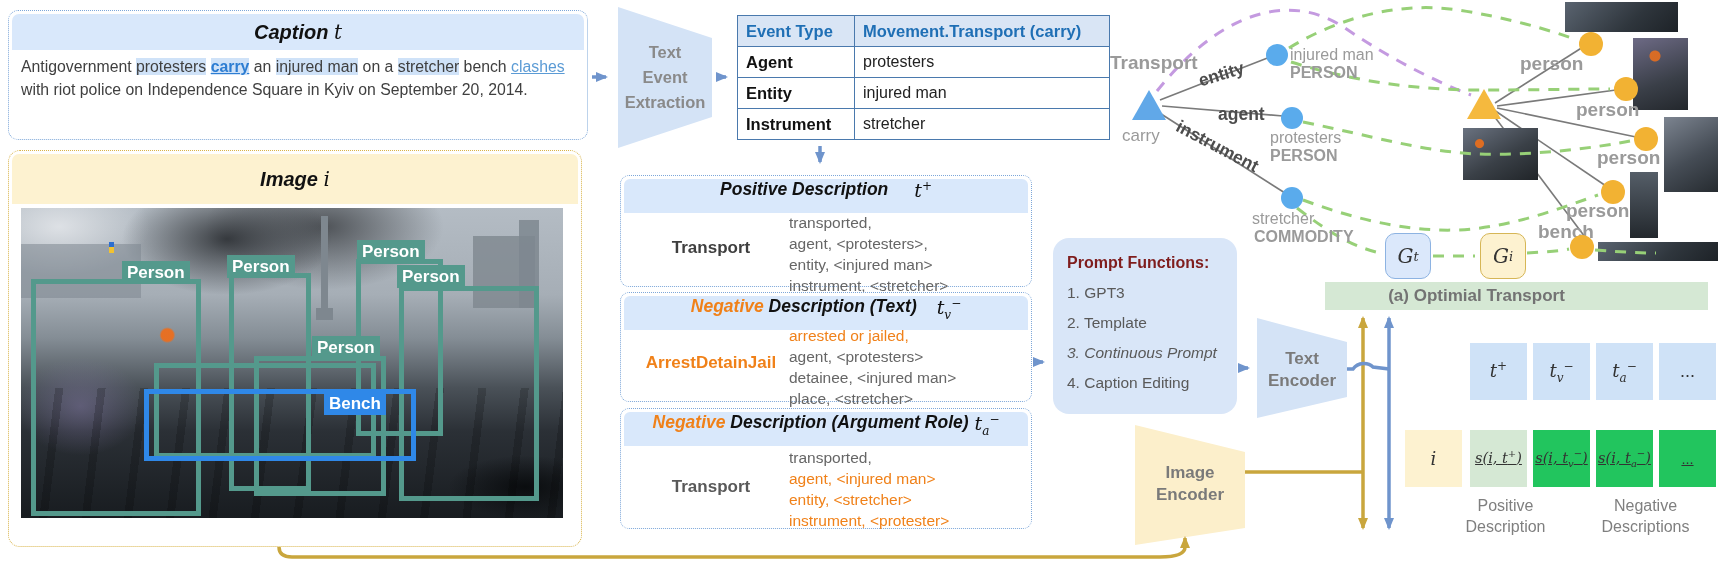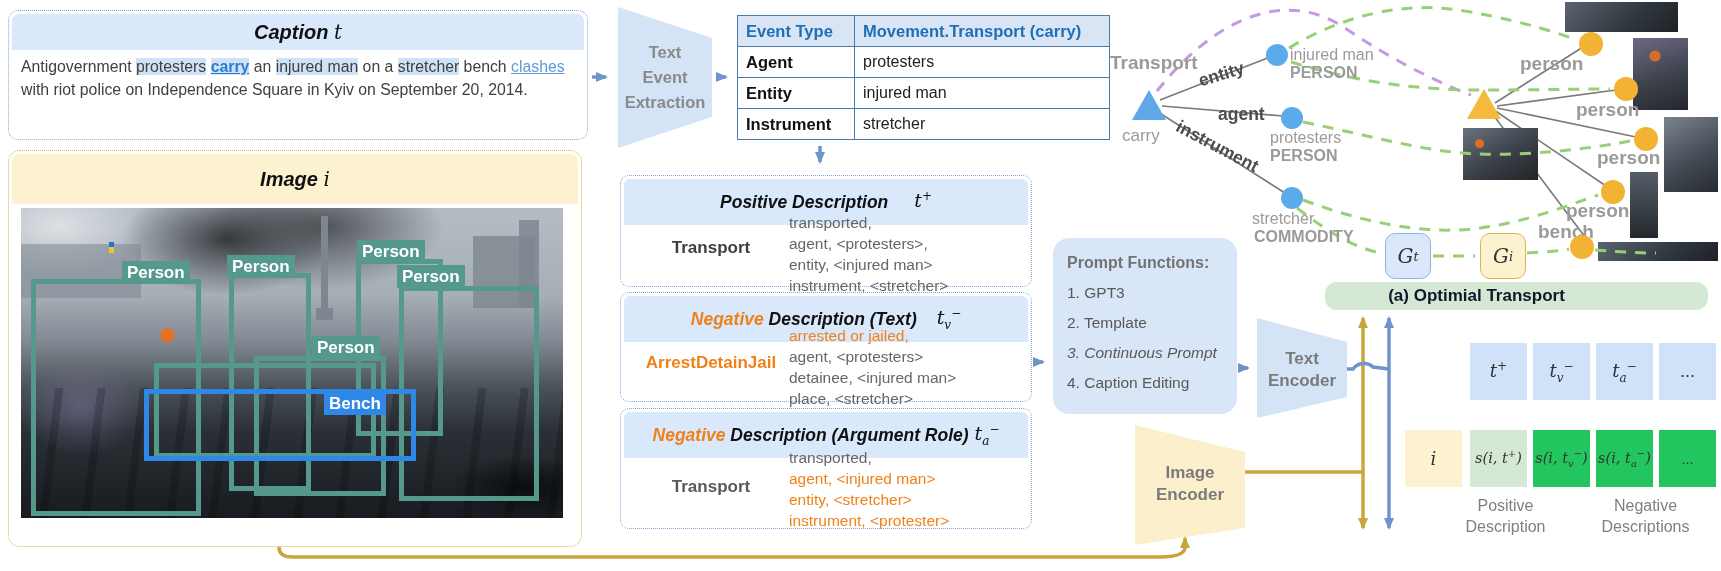--- a/index.html
+++ b/index.html
@@ -47,34 +47,34 @@
   .funnel-label span{display:block;}
 
   
   table.etable{border-collapse:collapse;background:#fff;}
   table.etable td{border:1.6px solid #4a79ad;padding:0 8px;height:30px;font-size:16px;color:#222;}
   table.etable tr.hdr td{background:#d9e5f5;color:#1f6fb5;font-weight:bold;font-size:16.5px;}
   table.etable td.key{font-weight:bold;color:#111;font-size:16.5px;}
 
   
   .desc-box{border:1.5px dotted #7da7d9;border-radius:9px;background:#fff;}
-  .desc-header{position:absolute;left:3px;right:3px;top:3px;height:46px;background:#d9e8fb;
-               border-radius:6px 6px 0 0;display:flex;align-items:center;justify-content:center;
+  .desc-header{position:absolute;left:3px;right:3px;top:3px;height:34px;background:#d9e8fb;
+               border-radius:6px 6px 0 0;display:flex;align-items:flex-start;justify-content:center;
                gap:26px;font-weight:bold;font-style:italic;font-size:17.5px;color:#111;}
   .neg{color:#f08119;}
   .desc-left{position:absolute;left:14px;width:152px;text-align:center;font-weight:bold;font-size:17px;color:#3f3f3f;}
   .desc-left.orange{color:#f08119;}
   .desc-left.gray{color:#595959;}
   .desc-lines{position:absolute;left:168px;font-size:15.5px;line-height:21px;color:#666;}
   .desc-lines .ln{display:block;white-space:nowrap;}
   .desc-lines .ln.orange{color:#f08119;}
 
   
   .prompt-box{background:#d9e6f8;border-radius:16px;color:#595959;}
-  .prompt-box .pf-title{position:absolute;left:14px;top:16px;font-weight:bold;font-size:16px;color:#737373;}
+  .prompt-box .pf-title{position:absolute;left:14px;top:16px;font-weight:bold;font-size:16px;color:#7f1d1d;}
   .prompt-box .pf-item{position:absolute;left:14px;font-size:15.5px;white-space:nowrap;}
 
   
   .glabel{color:#9a9a9a;white-space:nowrap;}
   .gname{font-size:16px;}
   .gtype{font-size:16px;font-weight:bold;}
   .edge-label{position:absolute;font-weight:bold;font-size:17.5px;color:#4d4d4d;white-space:nowrap;z-index:12;}
   .bnode{position:absolute;width:22px;height:22px;border-radius:50%;background:#5aabec;z-index:20;}
   .ynode{position:absolute;width:24px;height:24px;border-radius:50%;background:#f2b233;z-index:20;}
   .plabel{position:absolute;color:#9a9a9a;font-weight:600;font-size:19px;white-space:nowrap;z-index:16;}
@@ -84,31 +84,31 @@
   .thumb.v3{background:linear-gradient(150deg,#7c8490,#454c55 55%,#262b30);}
   .thumb.v4{background:linear-gradient(180deg,#555e68,#23282d);}
   .gbox{position:absolute;width:44px;height:44px;border-radius:10px;display:flex;align-items:center;
         justify-content:center;font-size:20px;color:#333;z-index:20;}
   .gbox.t{background:#dbe8fb;border:1.5px solid #8db3e2;}
   .gbox.i{background:#fdf2d0;border:1.5px solid #d6b656;}
   .gbox sub{font-size:13px;font-family:"DejaVu Serif",serif;font-style:italic;}
 
   
   .band{position:absolute;background:#d5e8d4;display:flex;align-items:center;justify-content:center;
-        font-weight:bold;font-size:17px;color:#0f172a;z-index:8;border-radius:12px;}
+        font-weight:bold;font-size:17px;color:#737373;z-index:8;}
 
   
   .ebox{position:absolute;width:57px;height:57px;display:flex;align-items:center;justify-content:center;
         font-size:18px;color:#333;z-index:10;}
   .ebox .mvar{font-size:18px;}
   .ebox.blue{background:#cfe2f7;}
   .ebox.yellow{background:#fdf2d0;}
   .ebox.green{background:#d5e8d4;}
   .ebox.gray{background:#22c55e;}
-  .ebox.sim{font-size:14.5px;}
+  .ebox.sim{font-size:14.5px;text-decoration:underline;}
   .ebox.sim .mvar{font-size:14.5px;}
   .ebox.sim sub.msub,.ebox.sim sup.msup{font-size:10px;}
   .two-line{position:absolute;text-align:center;color:#7f7f7f;font-size:16px;line-height:21px;}
   .two-line span{display:block;}
 
   .enc-label{position:absolute;text-align:center;font-weight:bold;color:#7a7a7a;font-size:17px;line-height:22px;z-index:6;}
   .enc-label span{display:block;}
 </style>
 </head>
 <body>

